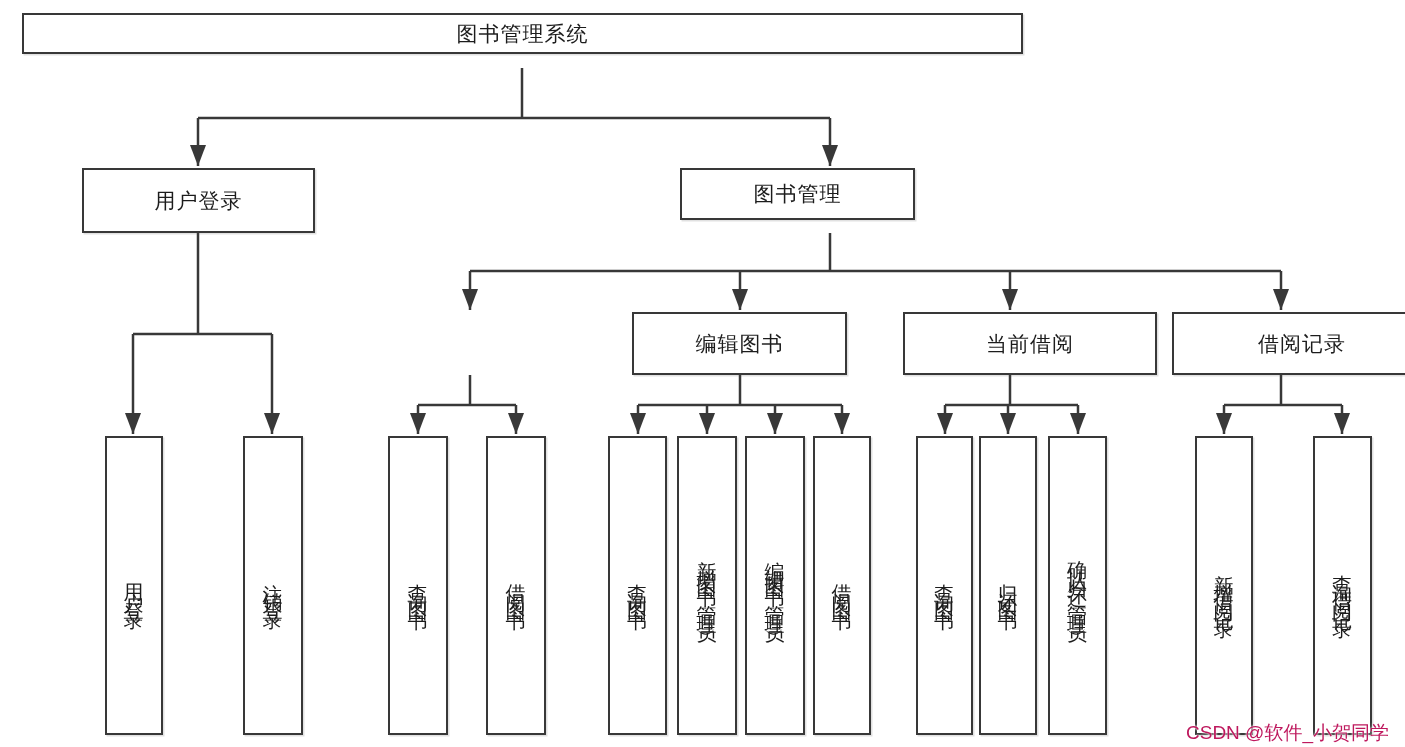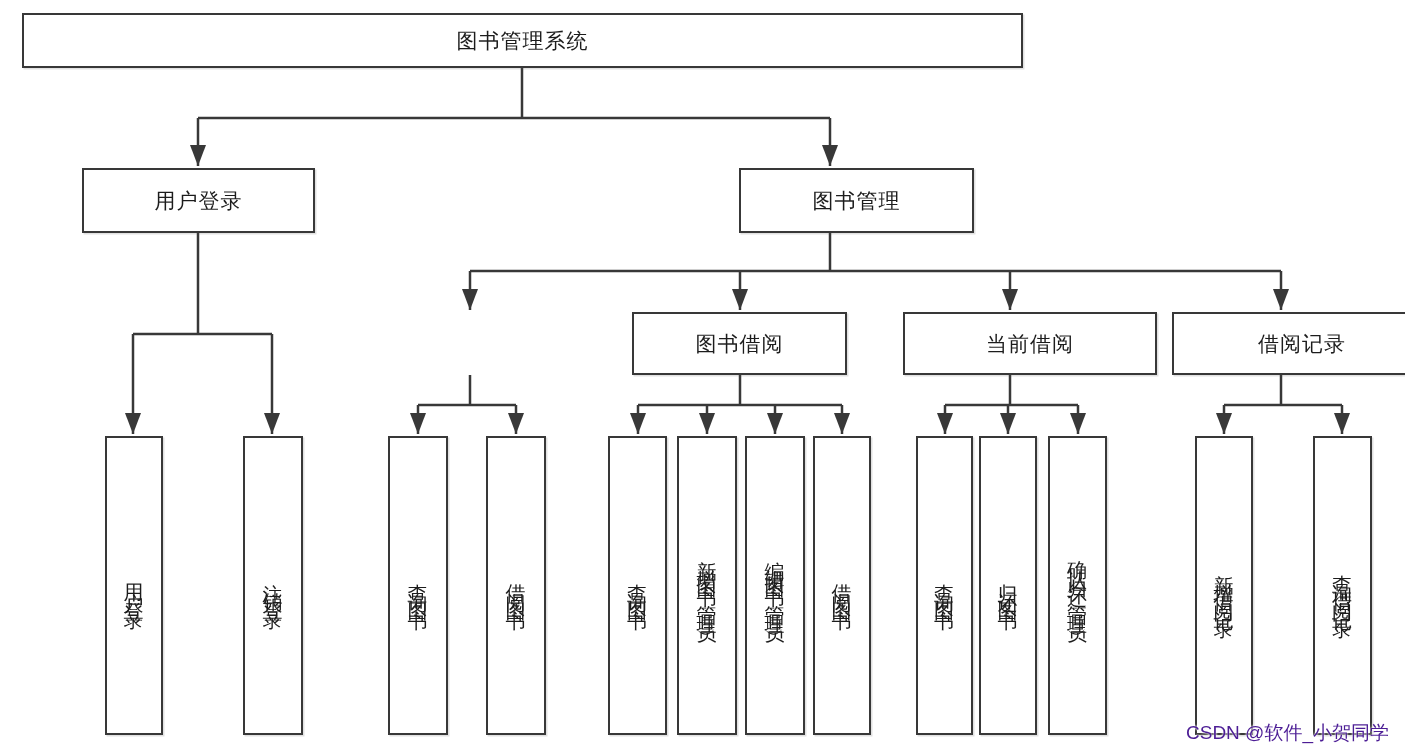--- a/index.html
+++ b/index.html
@@ -32,21 +32,21 @@
     font-size:20px;
     line-height:1;
     letter-spacing:9px;
     color:#1c1c1c;
   }
   .watermark{
     position:absolute;
     left:1186px;top:720px;
     z-index:3;
     font-size:19px;
-    color:#4c1d95;
+    color:#be185d;
     white-space:nowrap;
     text-shadow:0 0 2px #ffffff,0 0 3px #ffffff;
   }
 </style>
 </head>
 <body>
 
 <div id="stage">
 
   <svg class="wires" width="1405" height="747" viewBox="0 0 1405 747">
@@ -85,33 +85,33 @@
       <line x1="945" y1="405" x2="945" y2="434" marker-end="url(#arrow)"></line>
       <line x1="1008" y1="405" x2="1008" y2="434" marker-end="url(#arrow)"></line>
       <line x1="1078" y1="405" x2="1078" y2="434" marker-end="url(#arrow)"></line>
 
       <path d="M1281,375 L1281,405 M1224,405 L1342,405"></path>
       <line x1="1224" y1="405" x2="1224" y2="434" marker-end="url(#arrow)"></line>
       <line x1="1342" y1="405" x2="1342" y2="434" marker-end="url(#arrow)"></line>
     </g>
   </svg>
 
-  <div class="node h" style="left:22px;top:13px;width:1001px;height:55px">
+  <div class="node h" style="left:22px;top:13px;width:1001px;height:41px">
     <span>图书管理系统</span>
   </div>
 
   <div class="node h" style="left:82px;top:168px;width:233px;height:65px">
     <span>用户登录</span>
   </div>
-  <div class="node h" style="left:739px;top:168px;width:235px;height:65px">
+  <div class="node h" style="left:680px;top:168px;width:235px;height:52px">
     <span>图书管理</span>
   </div>
 
   <div class="node h" style="left:632px;top:312px;width:215px;height:63px">
-    <span>图书借阅</span>
+    <span>编辑图书</span>
   </div>
   <div class="node h" style="left:903px;top:312px;width:254px;height:63px">
     <span>当前借阅</span>
   </div>
   <div class="node h" style="left:1172px;top:312px;width:260px;height:63px">
     <span>借阅记录</span>
   </div>
 
   <div class="node v" style="left:105px;top:436px;width:58px;height:299px">
     <span>用户登录</span>

